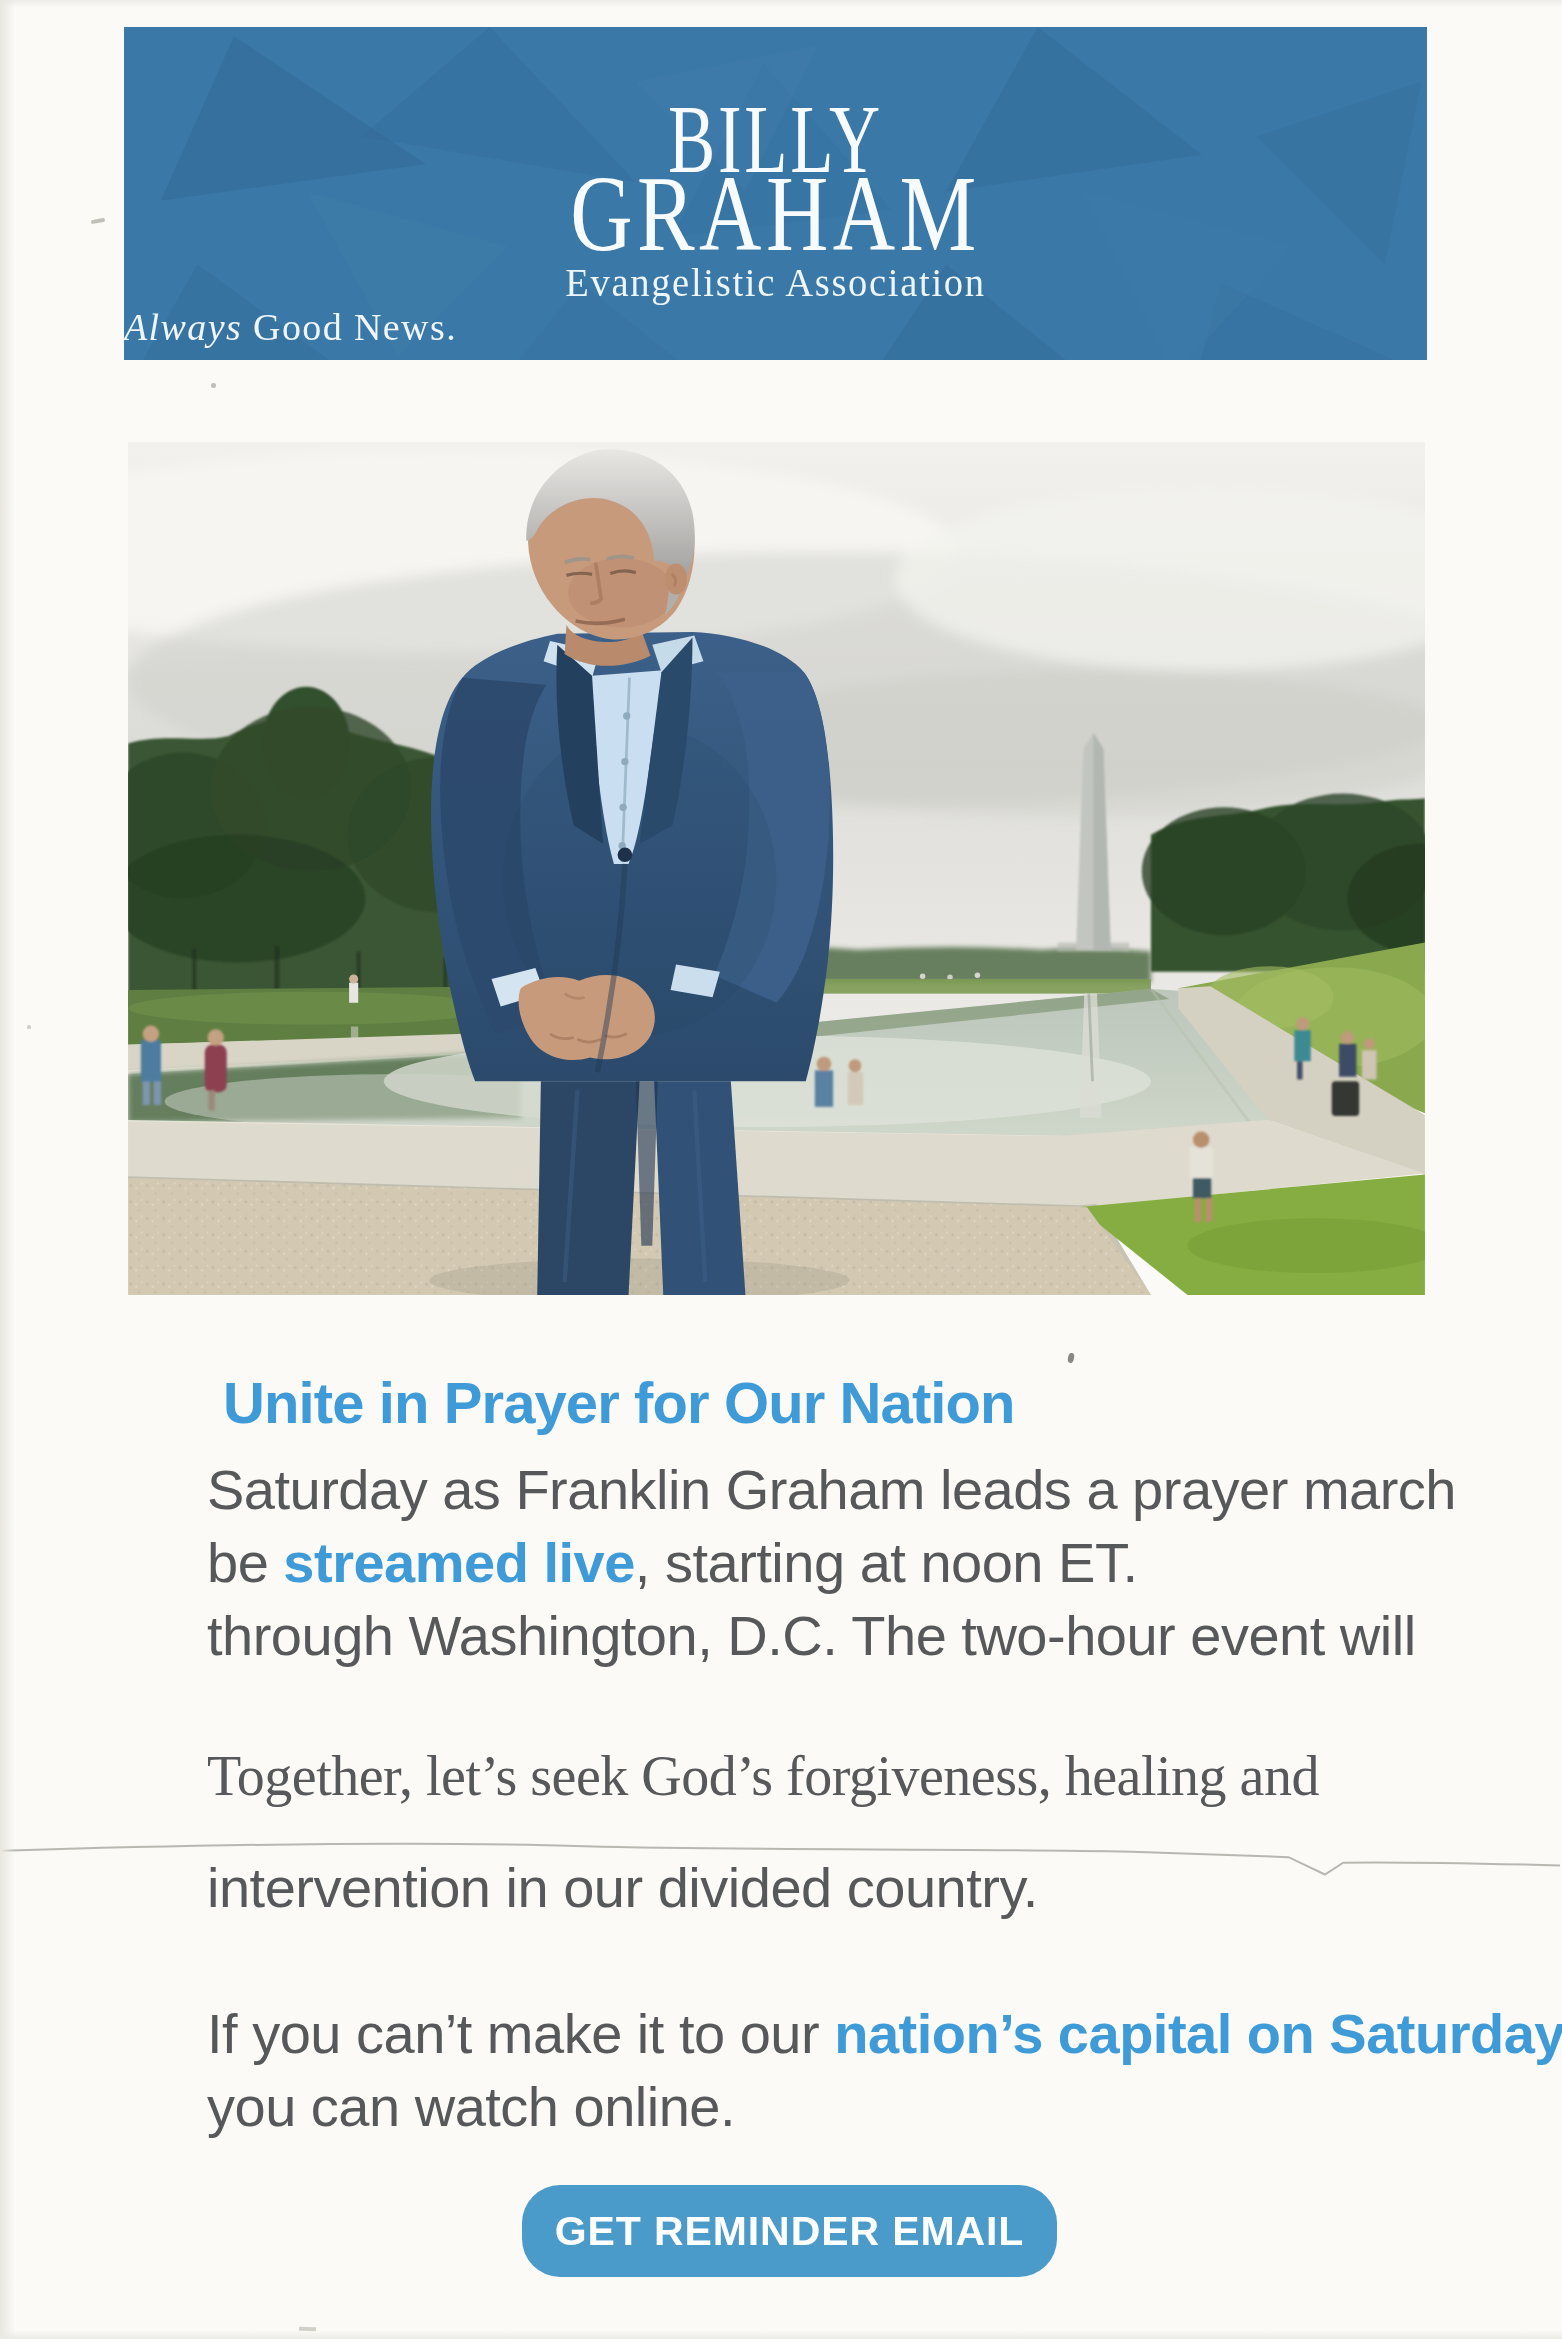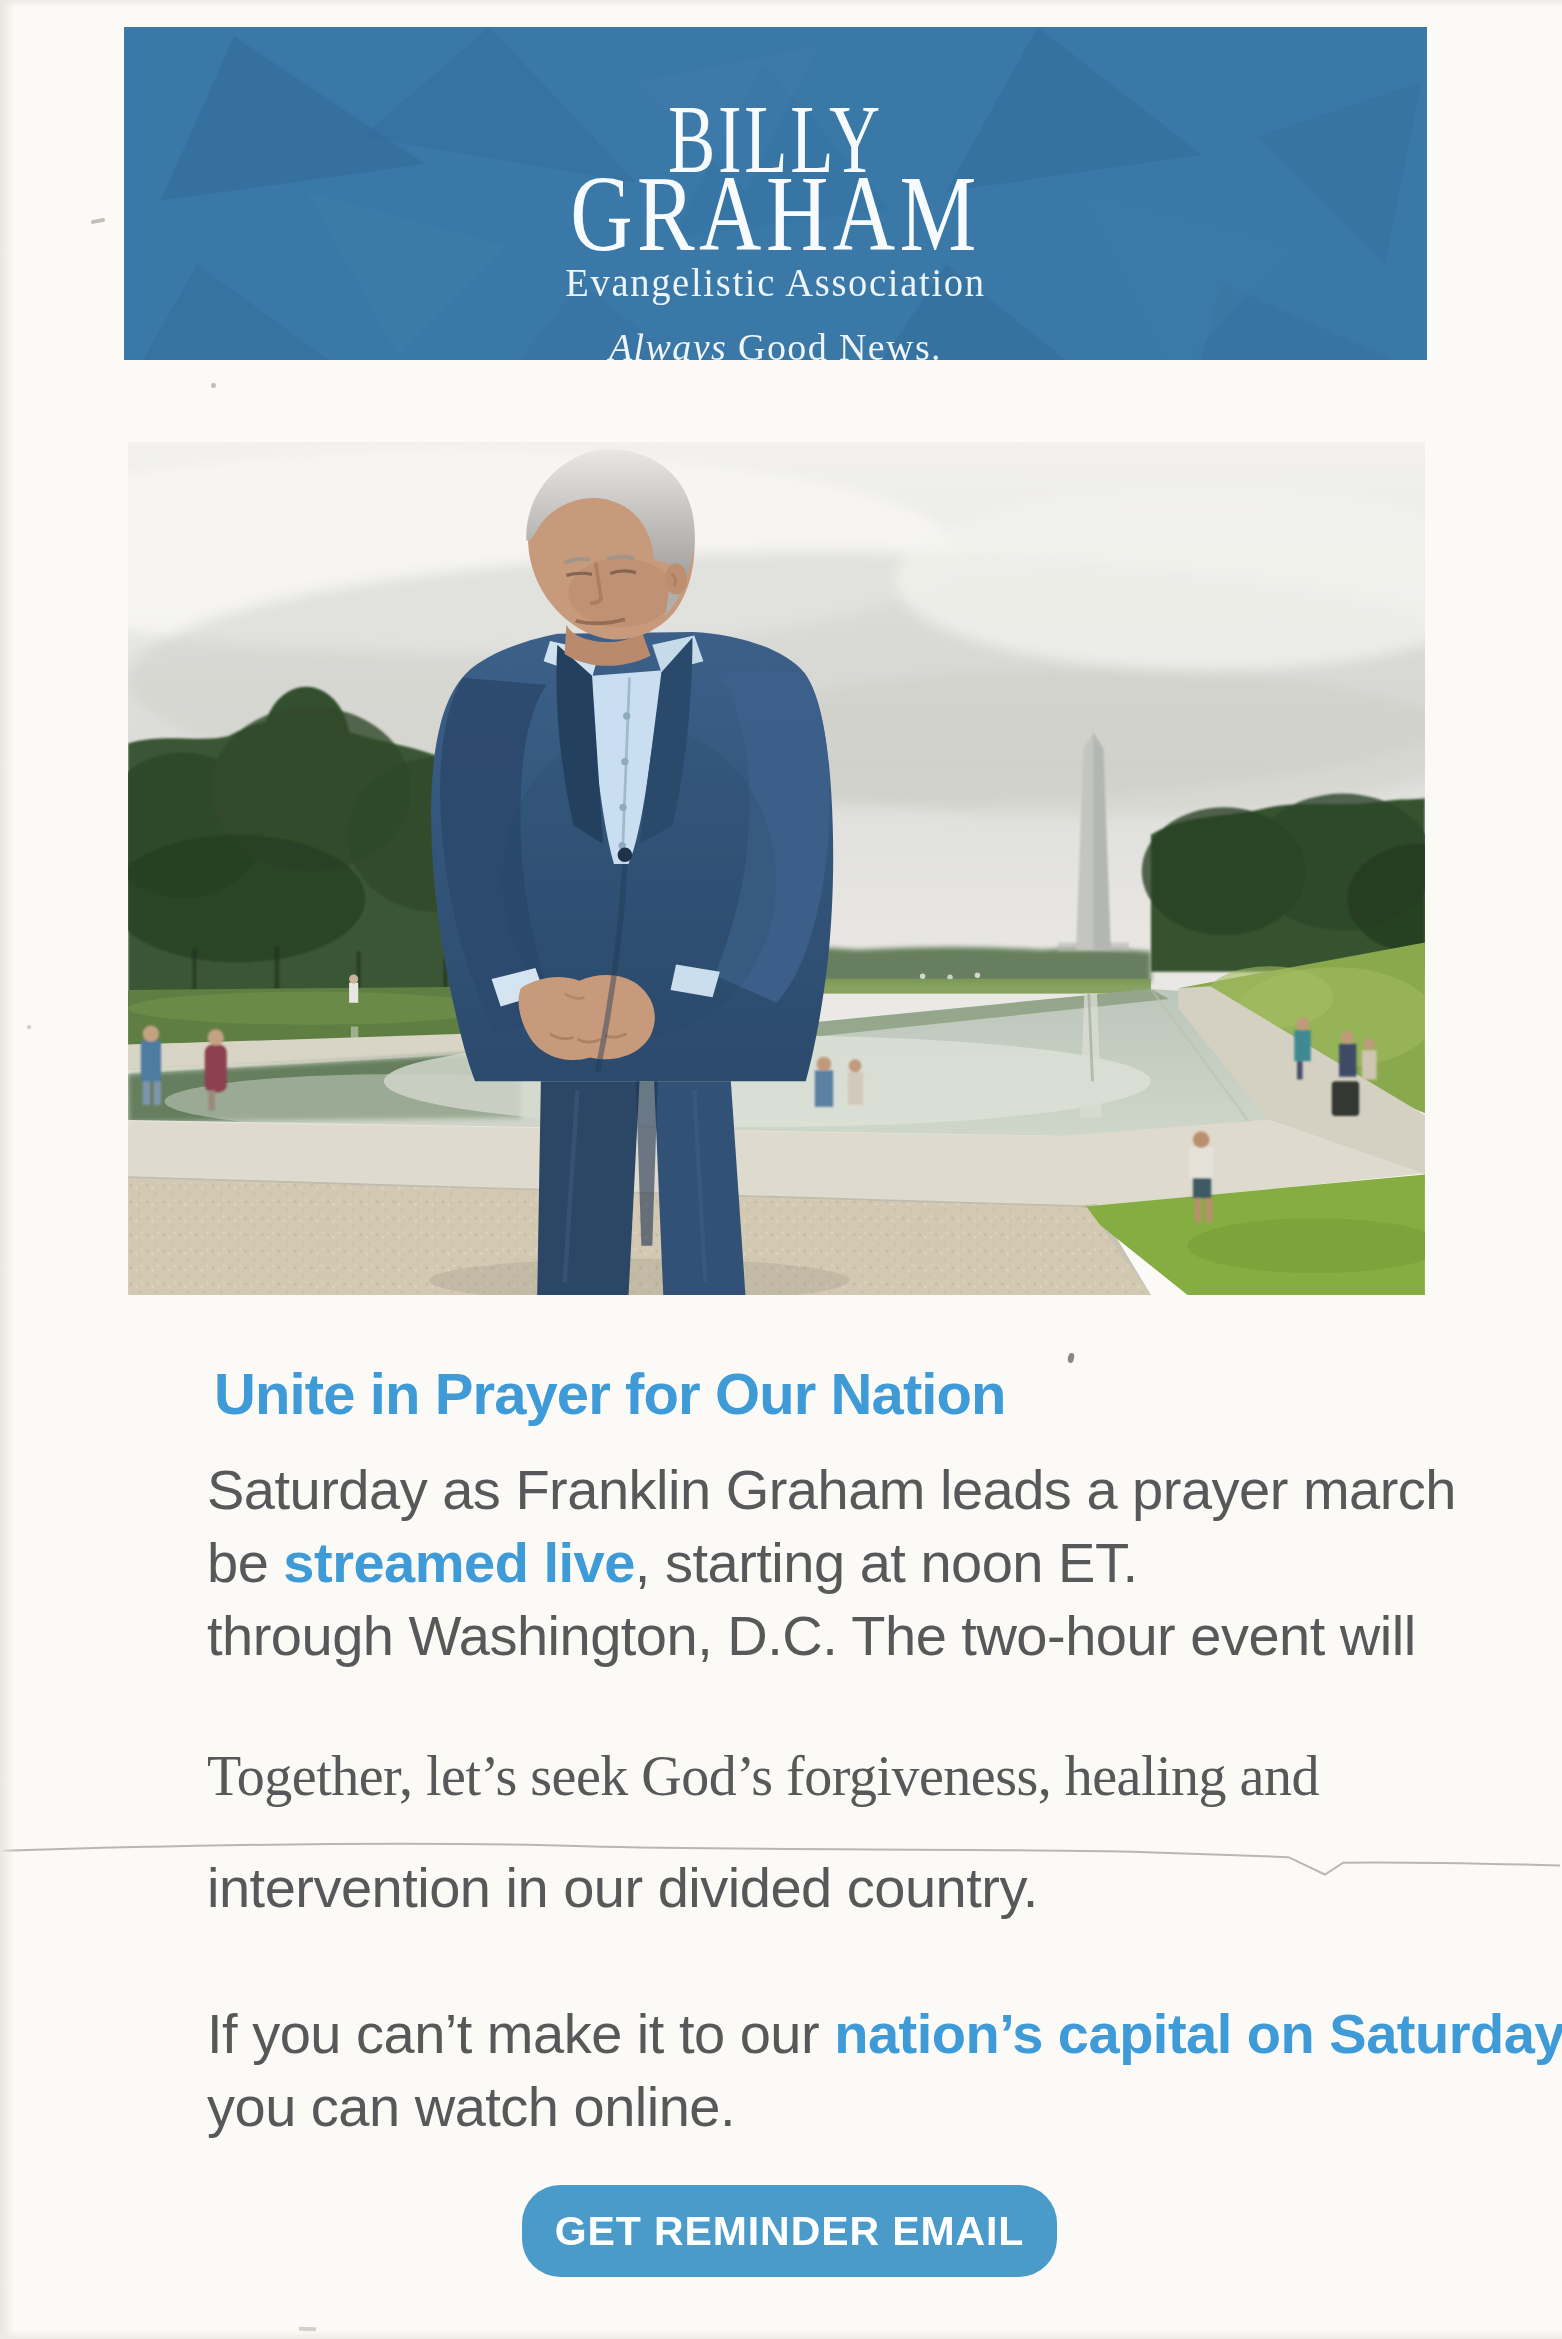--- a/index.html
+++ b/index.html
@@ -22,31 +22,31 @@
     background:var(--header-bg,#3a78a7);
     display:flex;flex-direction:column;align-items:center;
     overflow:hidden;
   }
   .header-pattern{position:absolute;inset:0;}
   .logo{position:relative;width:100%;padding-top:77px;text-align:center;
     font-family:"Liberation Serif", serif;color:#f8fbfd;}
   .logo-billy{font-size:97px;line-height:.75;letter-spacing:3.7px;transform:scaleX(.73);}
   .logo-graham{font-size:108px;line-height:.75;letter-spacing:5.5px;margin-top:-3.7px;transform:scaleX(.80);}
   .logo-ea{font-size:41px;line-height:1.1;letter-spacing:1.8px;margin-top:5.5px;transform:scaleX(.94);color:#eef5f9;}
-  .tagline{position:relative;margin-top:20px;text-align:center;width:100%;
+  .tagline{position:relative;text-align:left;width:100%;
     font-family:"Liberation Serif", serif;font-size:38px;letter-spacing:1.4px;color:#eff5f9;}
   .tagline .tg-i{font-style:italic;}
 
   
   .photo{position:absolute;left:128px;top:442px;width:1297px;height:853px;}
   .photo svg{display:block;}
 
   
   .headline{
-    position:absolute;left:207px;top:1358px;margin:7px;
+    position:absolute;left:207px;top:1358px;margin:16px;
     font-size:58px;font-weight:bold;letter-spacing:-0.9px;line-height:58px;
     color:var(--headline-color,#3f9bd7);
   }
   .para{
     position:absolute;left:207px;margin:0;
     font-size:56px;line-height:73px;letter-spacing:-0.5px;
     color:var(--body-color,#57585a);
     white-space:nowrap;
   }
   .p1{top:1453px;}

